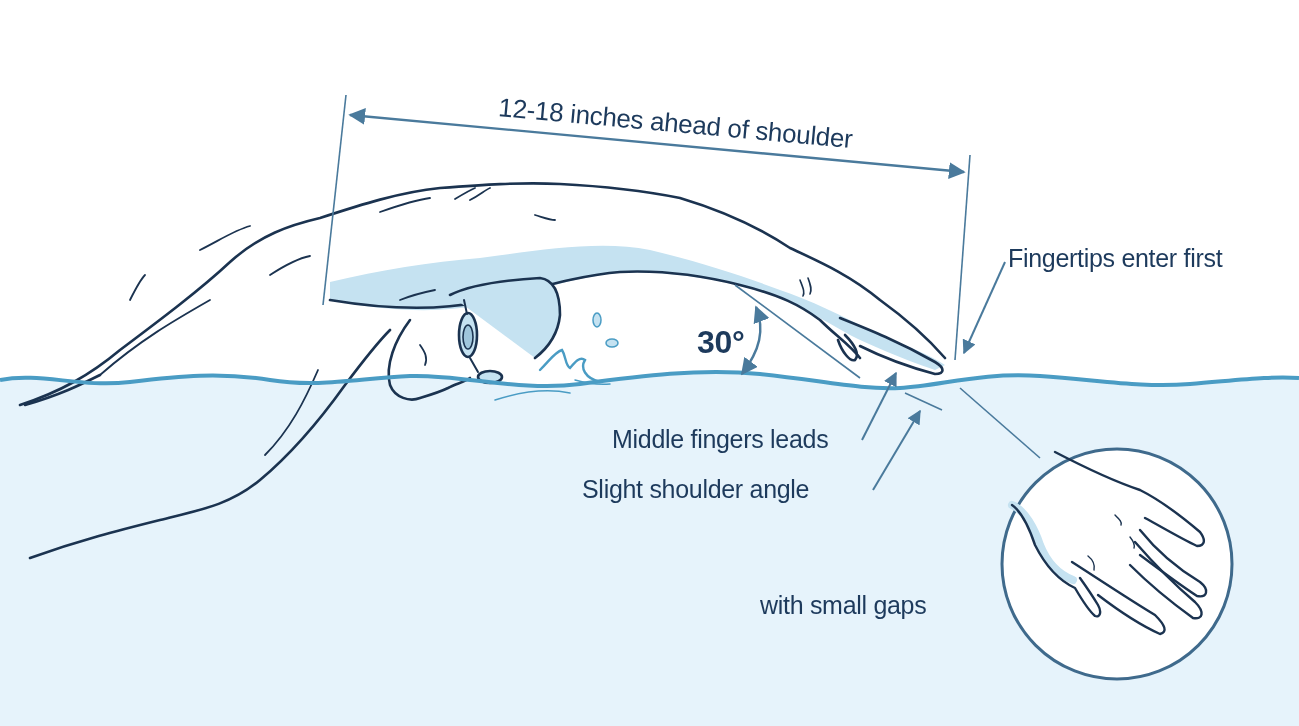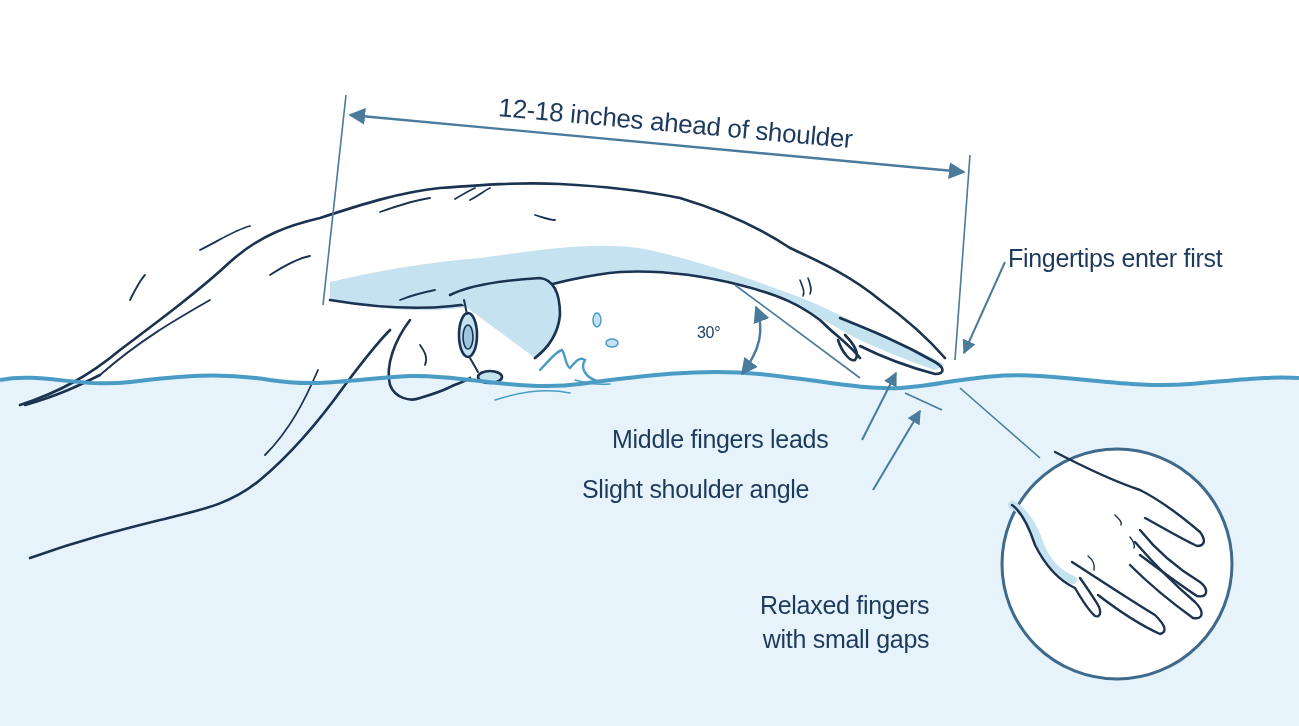--- a/index.html
+++ b/index.html
@@ -1,21 +1,21 @@
 <!DOCTYPE html>
 <html><head>
 <meta charset="utf-8">
 <style>
   html, body { margin: 0; padding: 0; background: #ffffff; }
   body { width: 1299px; height: 726px; overflow: hidden; position: relative; font-family: "Liberation Sans", sans-serif; }
   #stage { position: absolute; left: 0; top: 0; width: 1299px; height: 726px; }
   .label { position: absolute; color: #1d3a5c; font-family: "Liberation Sans", sans-serif; font-size: 25px; line-height: 1.2; white-space: nowrap; letter-spacing: -0.3px; }
   .label-top { left: 500px; top: 92px; transform: rotate(5.2deg); transform-origin: left top; font-size: 26px; }
   .label-fingertips { left: 1008px; top: 243px; }
-  .label-angle { left: 697px; top: 323px; font-size: 16px; }
+  .label-angle { left: 697px; top: 323px; font-size: 32px; font-weight: bold; }
   .label-middle { left: 612px; top: 424px; }
   .label-slight { left: 582px; top: 474px; }
   .label-relaxed { left: 760px; top: 588px; text-align: right; line-height: 34px; }
   .label-relaxed span { display: block; }
 </style>
 </head>
 <body>
 
 <svg id="stage" viewBox="0 0 1299 726" xmlns="http://www.w3.org/2000/svg">
   <defs>
@@ -111,15 +111,14 @@
     </g>
   </g>
 </svg>
 
 <div class="label label-top">12-18 inches ahead of shoulder</div>
 <div class="label label-fingertips">Fingertips enter first</div>
 <div class="label label-angle">30°</div>
 <div class="label label-middle">Middle fingers leads</div>
 <div class="label label-slight">Slight shoulder angle</div>
 <div class="label label-relaxed">
-  <span>Relaxed fingers</span>
   <span>with small gaps</span>
 </div>
 
 </body></html>

